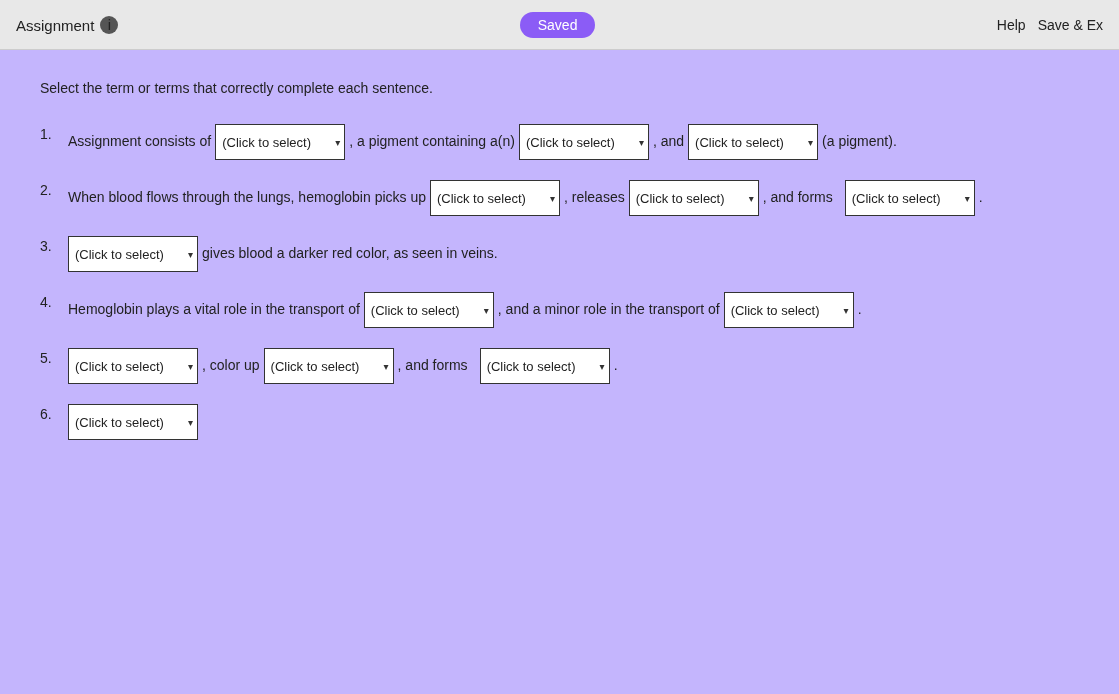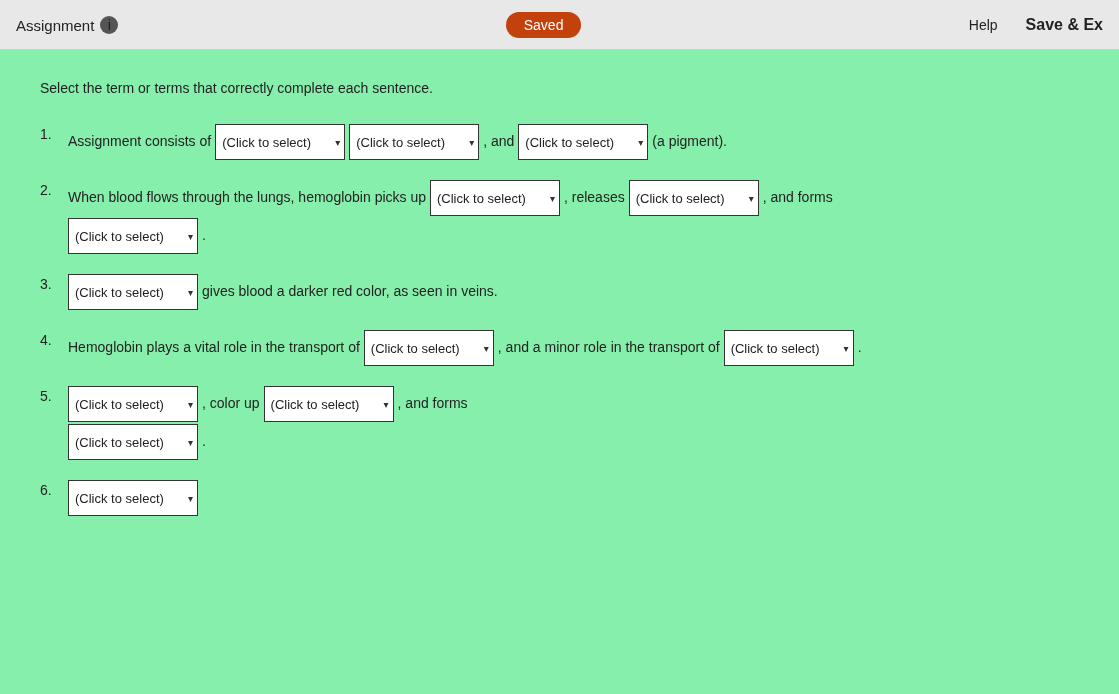--- a/index.html
+++ b/index.html
@@ -47,53 +47,53 @@
       height: 18px;
       border-radius: 50%;
       background-color: #555;
       color: #fff;
       font-size: 11px;
       font-weight: bold;
       cursor: pointer;
     }
 
     .saved-badge {
-      background-color: #c2410c;
+      background-color: #8b5cf6;
       color: #fff;
       padding: 5px 18px;
       border-radius: 20px;
       font-size: 14px;
       font-weight: 500;
     }
 
     .top-bar-right {
       display: flex;
       align-items: center;
-      gap: 28px;
+      gap: 12px;
     }
 
     .top-bar-right .help-link {
       color: #222;
       font-size: 14px;
       font-weight: 500;
       cursor: pointer;
       text-decoration: none;
     }
 
     .save-exit-btn {
       background: none;
       border: none;
       color: #222;
-      font-size: 16px;
-      font-weight: 700;
+      font-size: 14px;
+      font-weight: 400;
       cursor: pointer;
     }
 
     .main-content {
-      background-color: #86efac;
+      background-color: #c4b5fd;
       padding: 30px 40px;
       min-height: 644px;
     }
 
     .instructions {
       font-size: 14px;
       color: #222;
       margin-bottom: 28px;
     }
 
@@ -154,22 +154,22 @@
       flex: 1;
     }
 
     .dropdown-arrow {
       font-size: 10px;
       color: #333;
     }
 
     .q2-wrap, .q5-wrap {
       display: flex;
-      flex-direction: column;
-      gap: 2px;
+      flex-direction: row;
+      gap: 12px;
     }
 
     .q2-line2, .q5-line2 {
       display: flex;
       align-items: center;
       gap: 4px;
     }
   </style>
 </head>
 <body>
@@ -192,20 +192,21 @@
   <ol class="questions-list">
 
     <li class="question-item">
       <span class="question-number">1.</span>
       <div class="question-text">
         <span>Assignment consists of</span>
         <span class="dropdown-select">
           <select><option>(Click to select)</option></select>
           <span class="dropdown-arrow">▾</span>
         </span>
+        <span>, a pigment containing a(n)</span>
         <span class="dropdown-select">
           <select><option>(Click to select)</option></select>
           <span class="dropdown-arrow">▾</span>
         </span>
         <span>, and</span>
         <span class="dropdown-select">
           <select><option>(Click to select)</option></select>
           <span class="dropdown-arrow">▾</span>
         </span>
         <span>(a pigment).</span>

